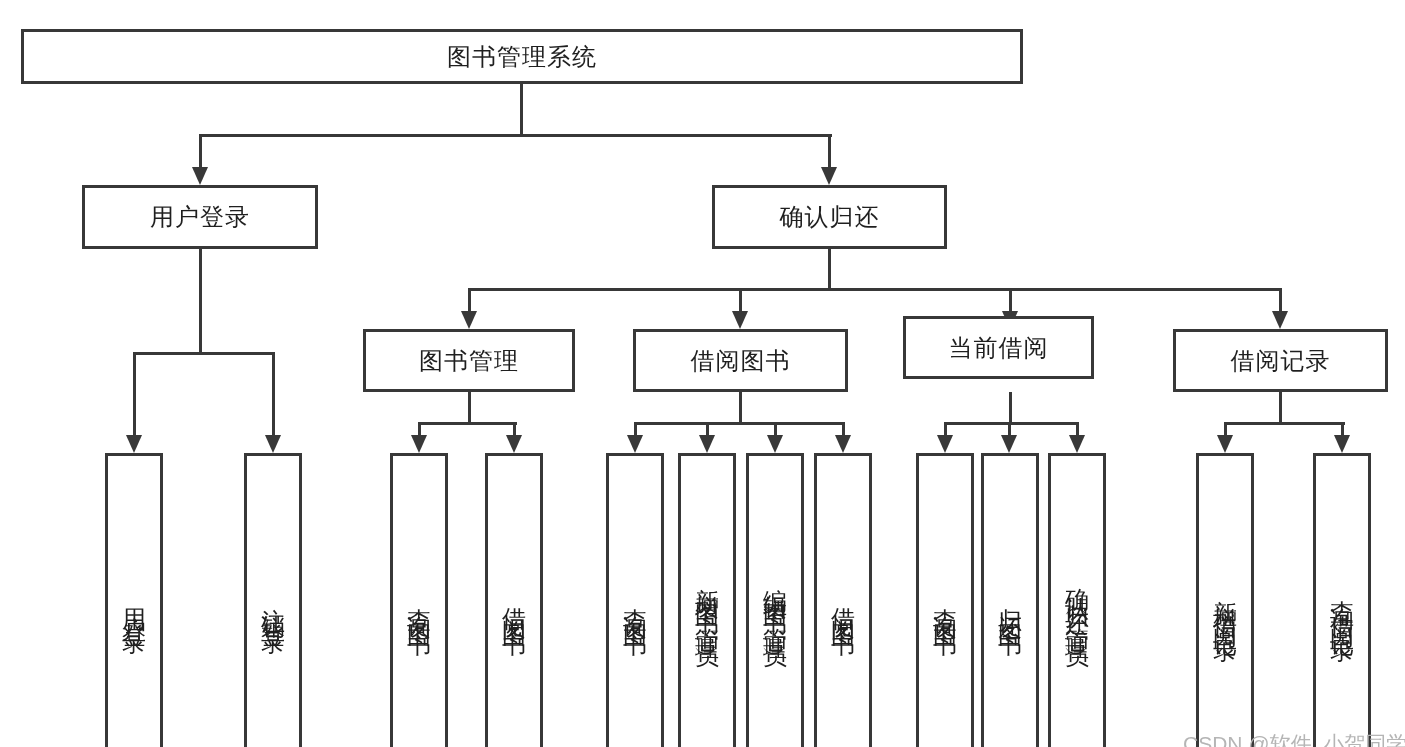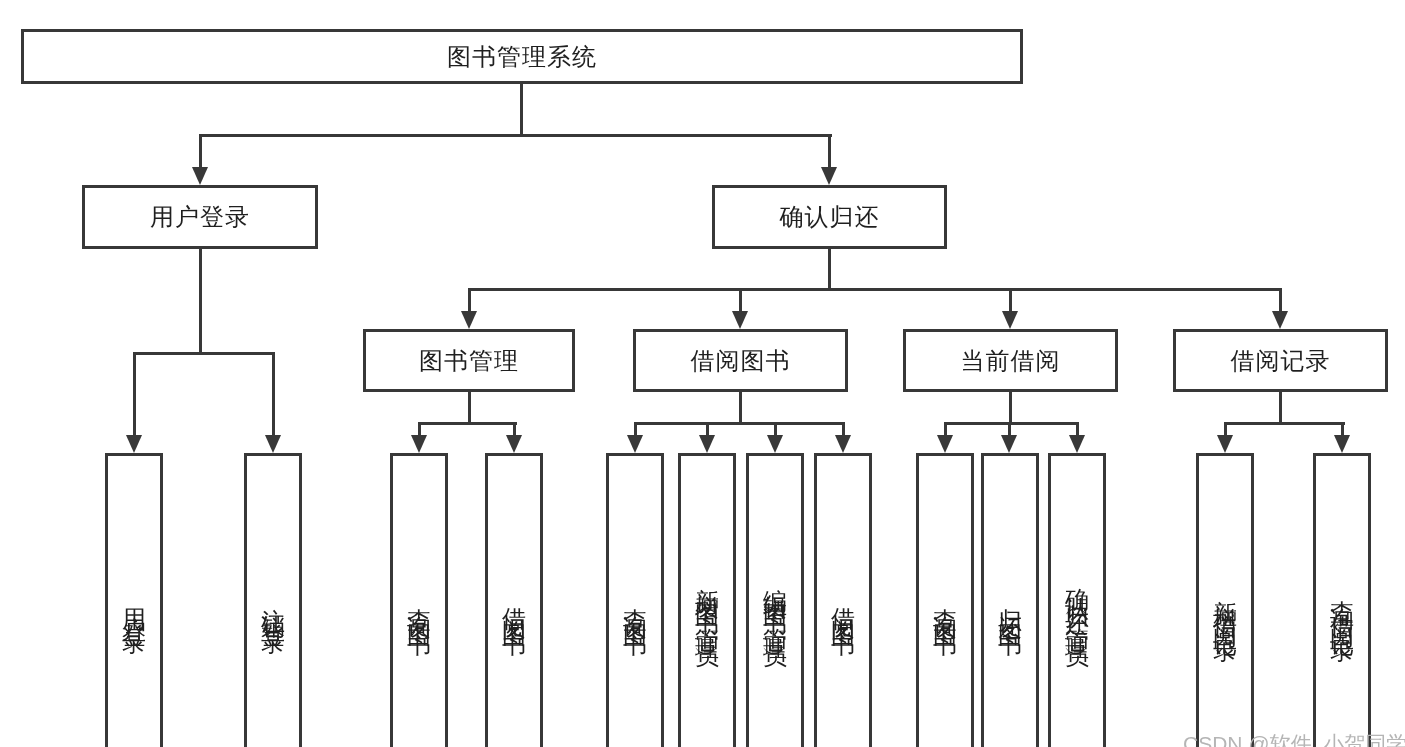--- a/index.html
+++ b/index.html
@@ -104,21 +104,21 @@
   <div class="node" style="left:21px;top:13px;width:1002px;height:55px">图书管理系统</div>
 
   <div class="node" style="left:82px;top:169px;width:236px;height:64px">用户登录</div>
 
   <div class="node" style="left:712px;top:169px;width:235px;height:64px">确认归还</div>
 
   <div class="node" style="left:363px;top:313px;width:212px;height:63px">图书管理</div>
 
   <div class="node" style="left:633px;top:313px;width:215px;height:63px">借阅图书</div>
 
-  <div class="node" style="left:903px;top:313px;width:215px;height:63px">当前借阅</div>
+  <div class="node" style="left:903px;top:300px;width:191px;height:63px">当前借阅</div>
 
   <div class="node" style="left:1173px;top:313px;width:215px;height:63px">借阅记录</div>
 
   <div class="node vnode" style="left:105px;top:437px;width:58px;height:300px">用户登录</div>
   <div class="node vnode" style="left:244px;top:437px;width:58px;height:300px">注销登录</div>
 
   <div class="node vnode" style="left:390px;top:437px;width:58px;height:300px">查询图书</div>
   <div class="node vnode" style="left:485px;top:437px;width:58px;height:300px">借阅图书</div>
 
   <div class="node vnode" style="left:606px;top:437px;width:58px;height:300px">查询图书</div>

